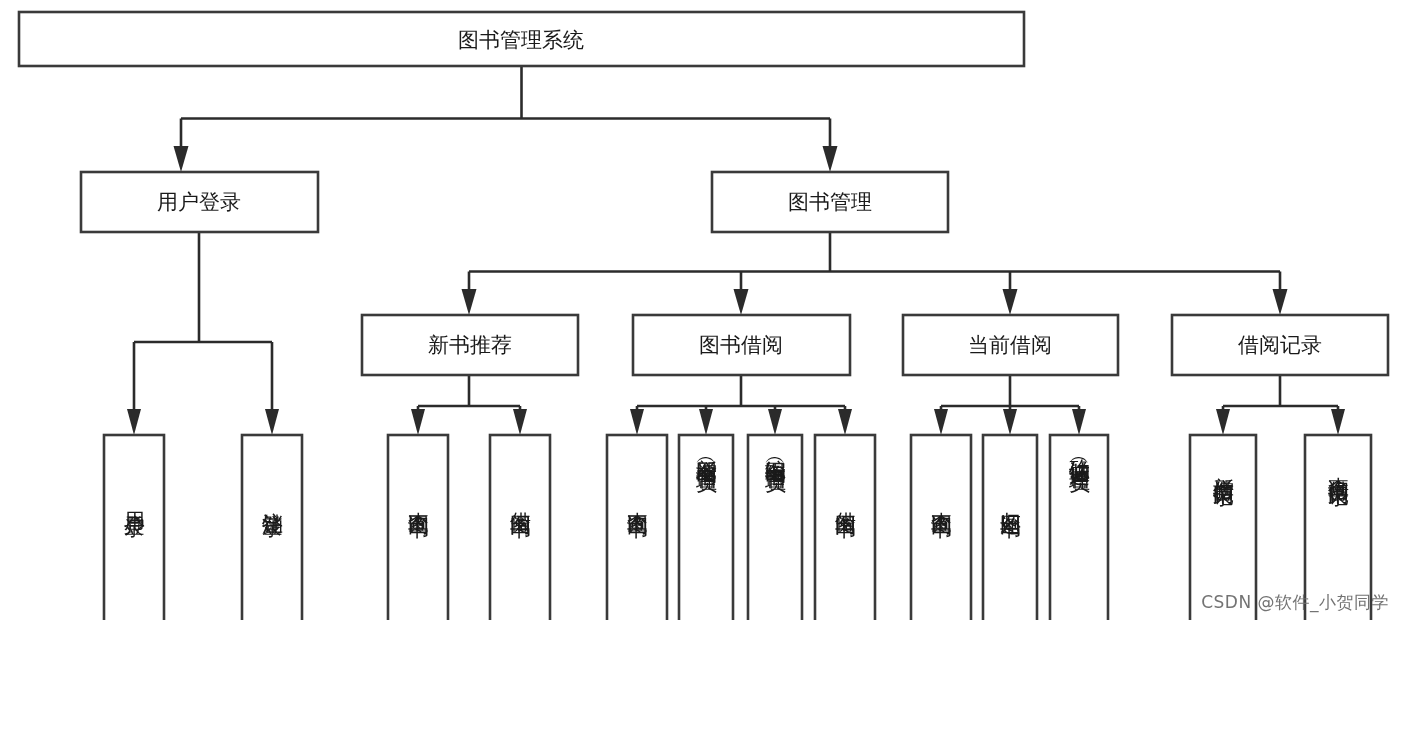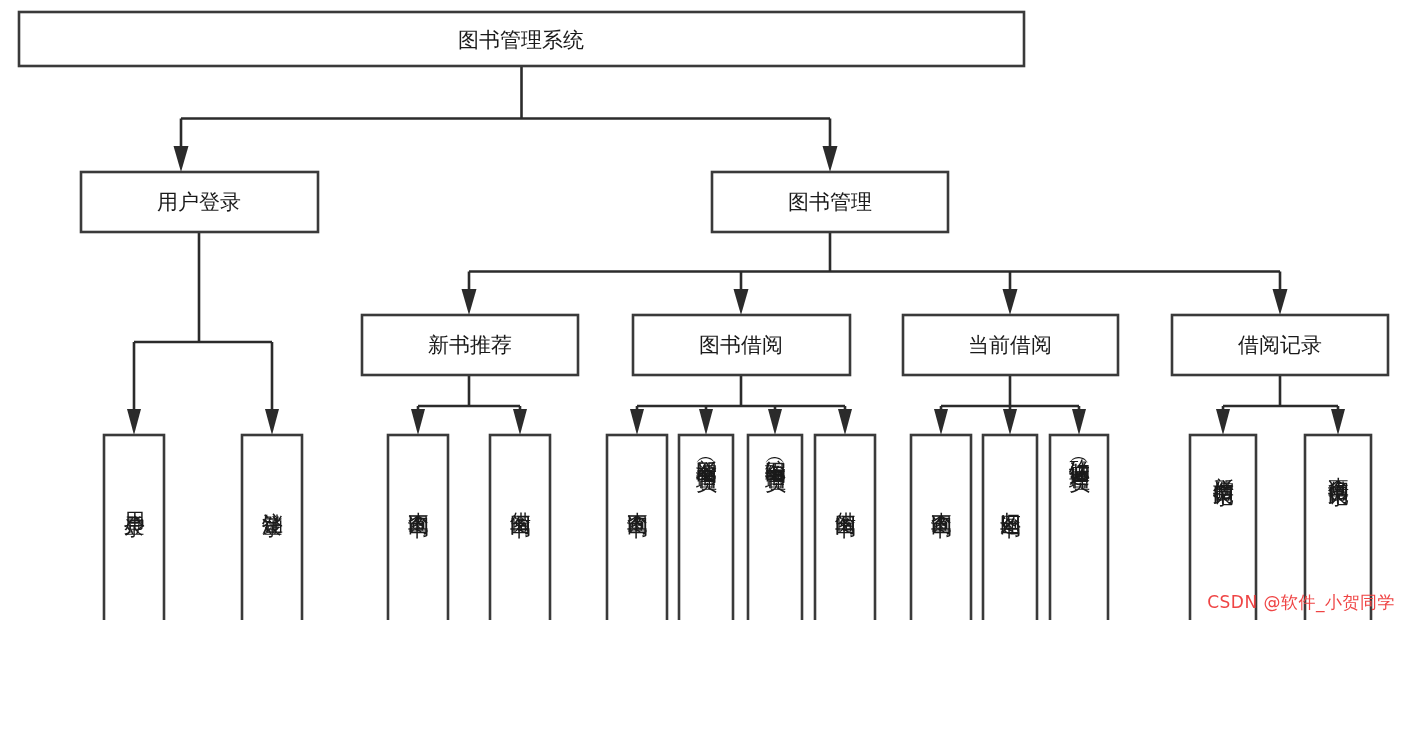--- a/index.html
+++ b/index.html
@@ -60,25 +60,25 @@
     text-orientation: upright;
     font-family: "DejaVu Sans", "Liberation Sans", sans-serif;
     font-size: 21px;
     line-height: 1.0;
     color: #1a1a1a;
     letter-spacing: 2px;
     white-space: nowrap;
   }
   .watermark {
     position: absolute;
-    right: 10px;
+    right: 16px;
     bottom: 6px;
     font-family: "DejaVu Sans", "Liberation Sans", sans-serif;
     font-size: 17px;
-    color: #ef4444;
+    color: #737373;
     letter-spacing: 0.5px;
     white-space: nowrap;
   }
 </style>
 </head>
 <body>
 
 <div id="diagram-root">
 
   <svg class="diagram" viewBox="0 0 1405 747">

